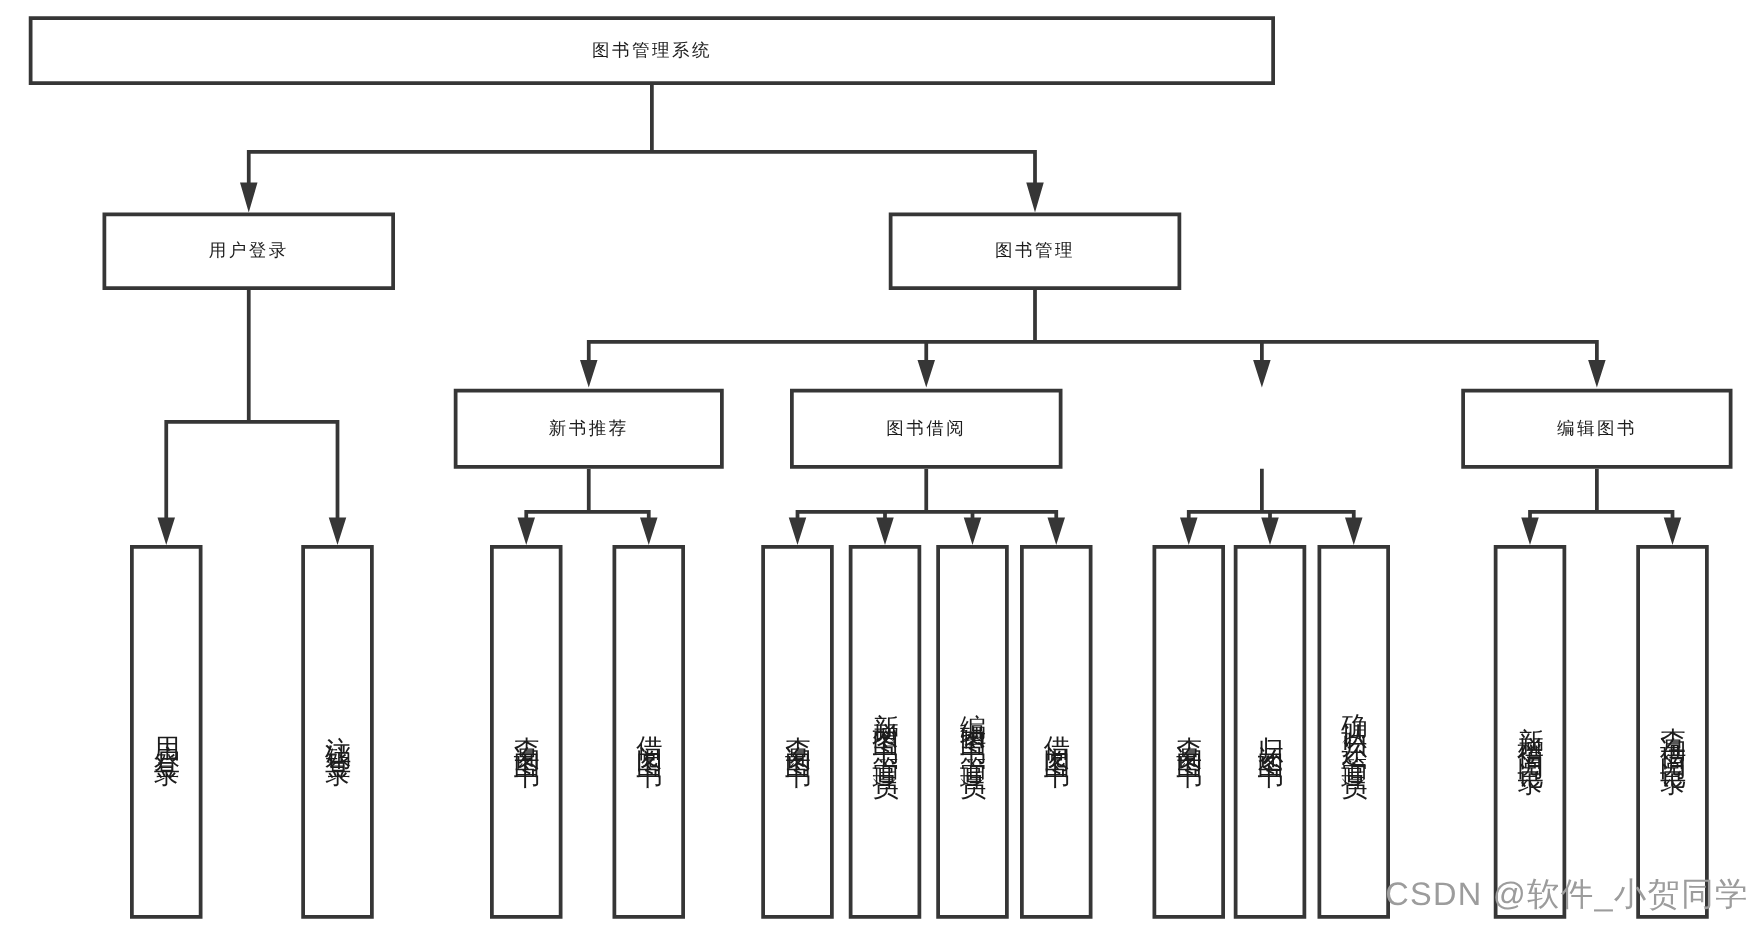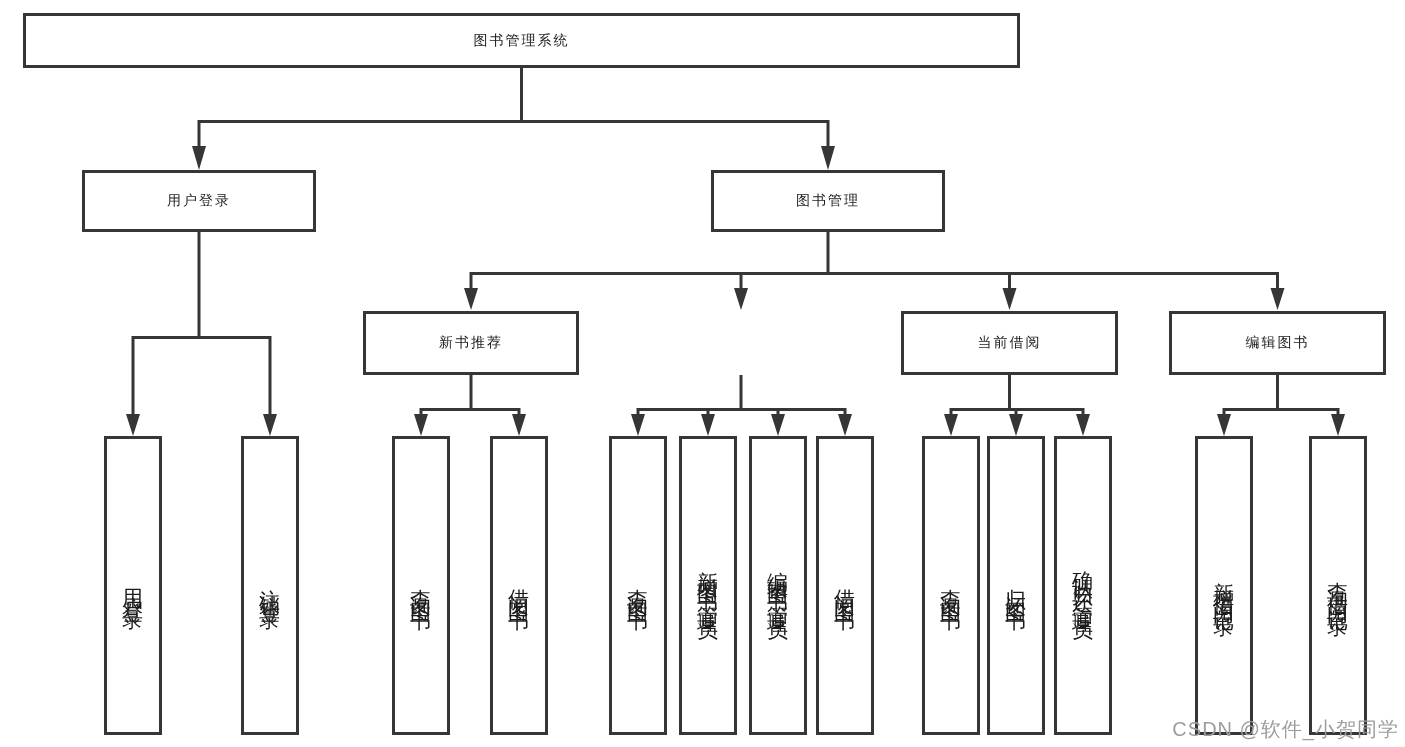--- a/index.html
+++ b/index.html
@@ -35,23 +35,23 @@
   .box.v .lbl {
     writing-mode: vertical-rl;
     text-orientation: mixed;
     font-size: 21px;
     letter-spacing: 7px;
     white-space: normal;
     line-height: 1;
   }
   .watermark {
     position: absolute;
-    top: 716px;
+    top: 698px;
     right: 6px;
-    font-size: 20px;
+    font-size: 26px;
     color: #9c9c9c;
     letter-spacing: 1px;
   }
 </style>
 </head>
 <body>
 
 <div class="stage">
 
   <svg class="wires" width="1405" height="747" viewBox="0 0 1405 747" xmlns="http://www.w3.org/2000/svg">
@@ -85,22 +85,22 @@
   <div class="box" style="left:82px; top:170px; width:234px; height:62px">
     <span class="lbl">用户登录</span>
   </div>
   <div class="box" style="left:363px; top:311px; width:216px; height:64px">
     <span class="lbl">新书推荐</span>
   </div>
 
   <div class="box" style="left:711px; top:170px; width:234px; height:62px">
     <span class="lbl">图书管理</span>
   </div>
-  <div class="box" style="left:901px; top:311px; width:217px; height:64px">
-    <span class="lbl">当前借阅</span>
+  <div class="box" style="left:632px; top:311px; width:218px; height:64px">
+    <span class="lbl">图书借阅</span>
   </div>
   <div class="box" style="left:1169px; top:311px; width:217px; height:64px">
     <span class="lbl">编辑图书</span>
   </div>
 
   <div class="box v" style="left:104px; top:436px; width:58px; height:299px">
     <span class="lbl">用户登录</span>
   </div>
   <div class="box v" style="left:241px; top:436px; width:58px; height:299px">
     <span class="lbl">注销登录</span>

